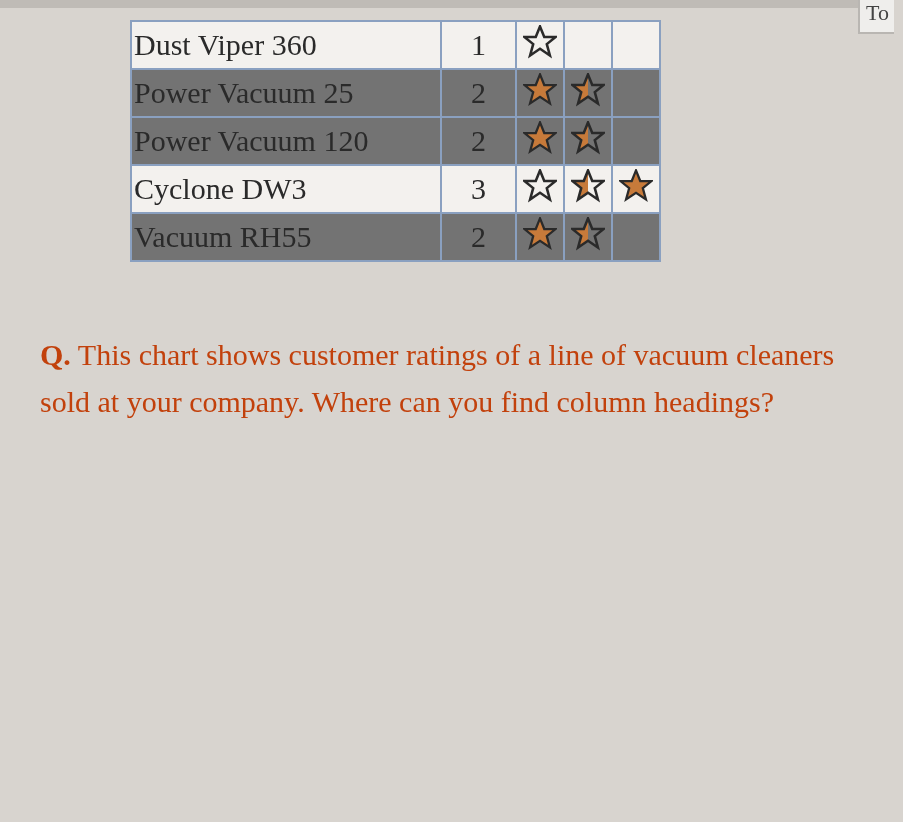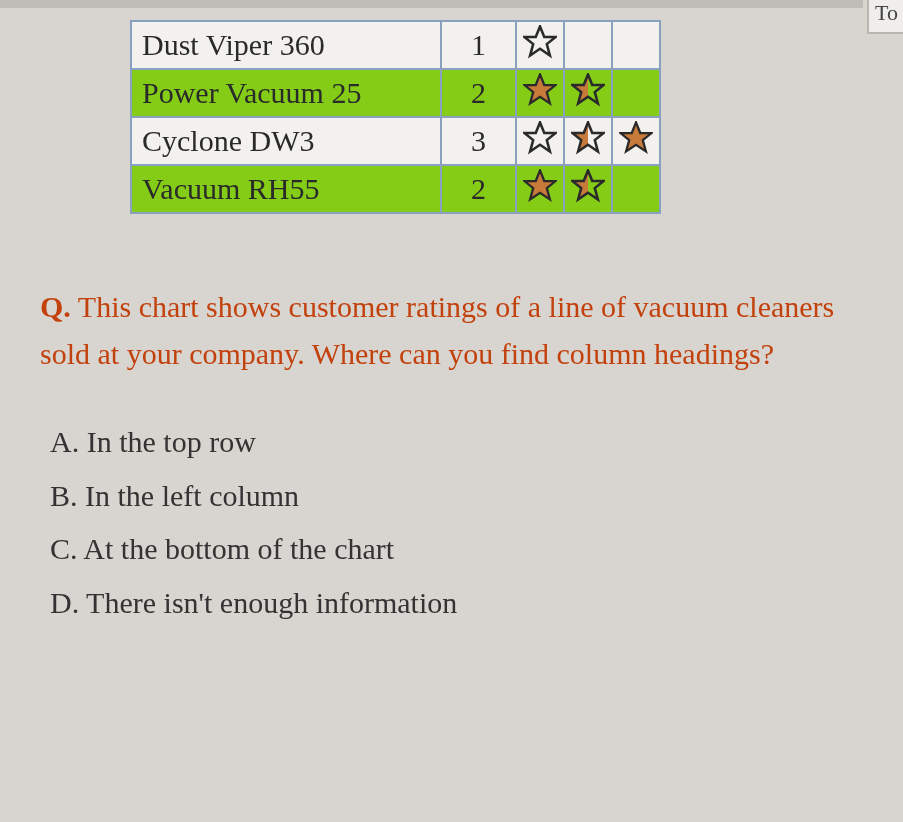--- a/index.html
+++ b/index.html
@@ -15,50 +15,50 @@
     padding:20px 30px 30px 30px;
     box-sizing:border-box;
   }
   table{
     border-collapse:collapse;
     margin-left:100px;
     margin-top:0;
   }
   td{
     border:2px solid #8aa0c0;
-    padding:4px 10px;
+    padding:4px 2px;
     font-size:30px;
     height:48px;
     box-sizing:border-box;
     vertical-align:middle;
   }
   .name-cell{width:310px;}
   .num-cell{width:75px;text-align:center;}
   .star-cell{width:48px;text-align:center;padding:0;}
-  .row-shade td{background:#84cc16;}
+  .row-shade td{background:#737373;}
   .row-plain td{background:#f3f1ee;}
   .star{display:inline-block;line-height:1}
   .star svg{width:34px;height:34px;display:block;margin:auto}
   .question{
     margin:70px 20px 0 10px;
     font-size:30px;
     line-height:1.55;
     color:#c2410c;
   }
   .q-label{font-weight:bold;}
   .options{
     margin:40px 0 0 20px;
     font-size:30px;
     line-height:1.65;
     color:#333;
   }
   .options div{margin-bottom:4px;}
   .corner{
     position:absolute;
-    top:0;right:0;
+    top:0;right:9px;
     width:36px;height:34px;
     background:#efeeec;
     border-left:2px solid #b9b6b2;
     border-bottom:2px solid #b9b6b2;
     font-size:22px;
     color:#444;
     padding-left:6px;
     box-sizing:border-box;
   }
   .topstrip{
@@ -80,20 +80,37 @@
           <td class="name-cell">Dust Viper 360</td>
           <td class="num-cell">1</td>
           <td class="star-cell"><span class="star"><svg viewBox="0 0 24 24">
                 <polygon points="12,1 15,8.5 23,8.5 16.8,13.5 19,21.5 12,16.8 5,21.5 7.2,13.5 1,8.5 9,8.5" fill="none" stroke="#2a2a2a" stroke-width="1.8"></polygon>
               </svg></span></td>
           <td class="star-cell"></td>
           <td class="star-cell"></td>
         </tr>
         <tr class="row-shade">
           <td class="name-cell">Power Vacuum 25</td>
+          <td class="num-cell">2</td>
+          <td class="star-cell"><span class="star"><svg viewBox="0 0 24 24">
+                <polygon points="12,1 15,8.5 23,8.5 16.8,13.5 19,21.5 12,16.8 5,21.5 7.2,13.5 1,8.5 9,8.5" fill="#c77a3a" stroke="#2a2a2a" stroke-width="1.6"></polygon>
+              </svg></span></td>
+          <td class="star-cell"><span class="star"><svg viewBox="0 0 24 24">
+                <defs>
+                  <clipPath id="lh">
+                    <rect x="0" y="0" width="12" height="24"></rect>
+                  </clipPath>
+                </defs>
+                <polygon points="12,1 15,8.5 23,8.5 16.8,13.5 19,21.5 12,16.8 5,21.5 7.2,13.5 1,8.5 9,8.5" fill="#c77a3a" stroke="none" clip-path="url(#lh)"></polygon>
+                <polygon points="12,1 15,8.5 23,8.5 16.8,13.5 19,21.5 12,16.8 5,21.5 7.2,13.5 1,8.5 9,8.5" fill="none" stroke="#2a2a2a" stroke-width="1.8"></polygon>
+              </svg></span></td>
+          <td class="star-cell"></td>
+        </tr>
+        <tr class="row-shade">
+          <td class="name-cell">Power Vacuum 120</td>
           <td class="num-cell">2</td>
           <td class="star-cell"><span class="star"><svg viewBox="0 0 24 24">
                 <polygon points="12,1 15,8.5 23,8.5 16.8,13.5 19,21.5 12,16.8 5,21.5 7.2,13.5 1,8.5 9,8.5" fill="#c77a3a" stroke="#2a2a2a" stroke-width="1.6"></polygon>
               </svg></span></td>
           <td class="star-cell"><span class="star"><svg viewBox="0 0 24 24">
                 <defs>
                   <clipPath id="lh">
                     <rect x="0" y="0" width="12" height="24"></rect>
                   </clipPath>
                 </defs>
@@ -139,20 +156,14 @@
           <td class="star-cell"></td>
         </tr>
       </tbody>
   </table>
 
   <div class="question">
     <span class="q-label">Q.</span>
     <span>This chart shows customer ratings of a line of vacuum cleaners sold at your company. Where can you find column headings?</span>
   </div>
 
-  <div class="options" id="options">
-      <div>A. In the top row</div>
-      <div>B. In the left column</div>
-      <div>C. At the bottom of the chart</div>
-      <div>D. There isn't enough information</div>
-    </div>
 
 </div>
 
 </body></html>

